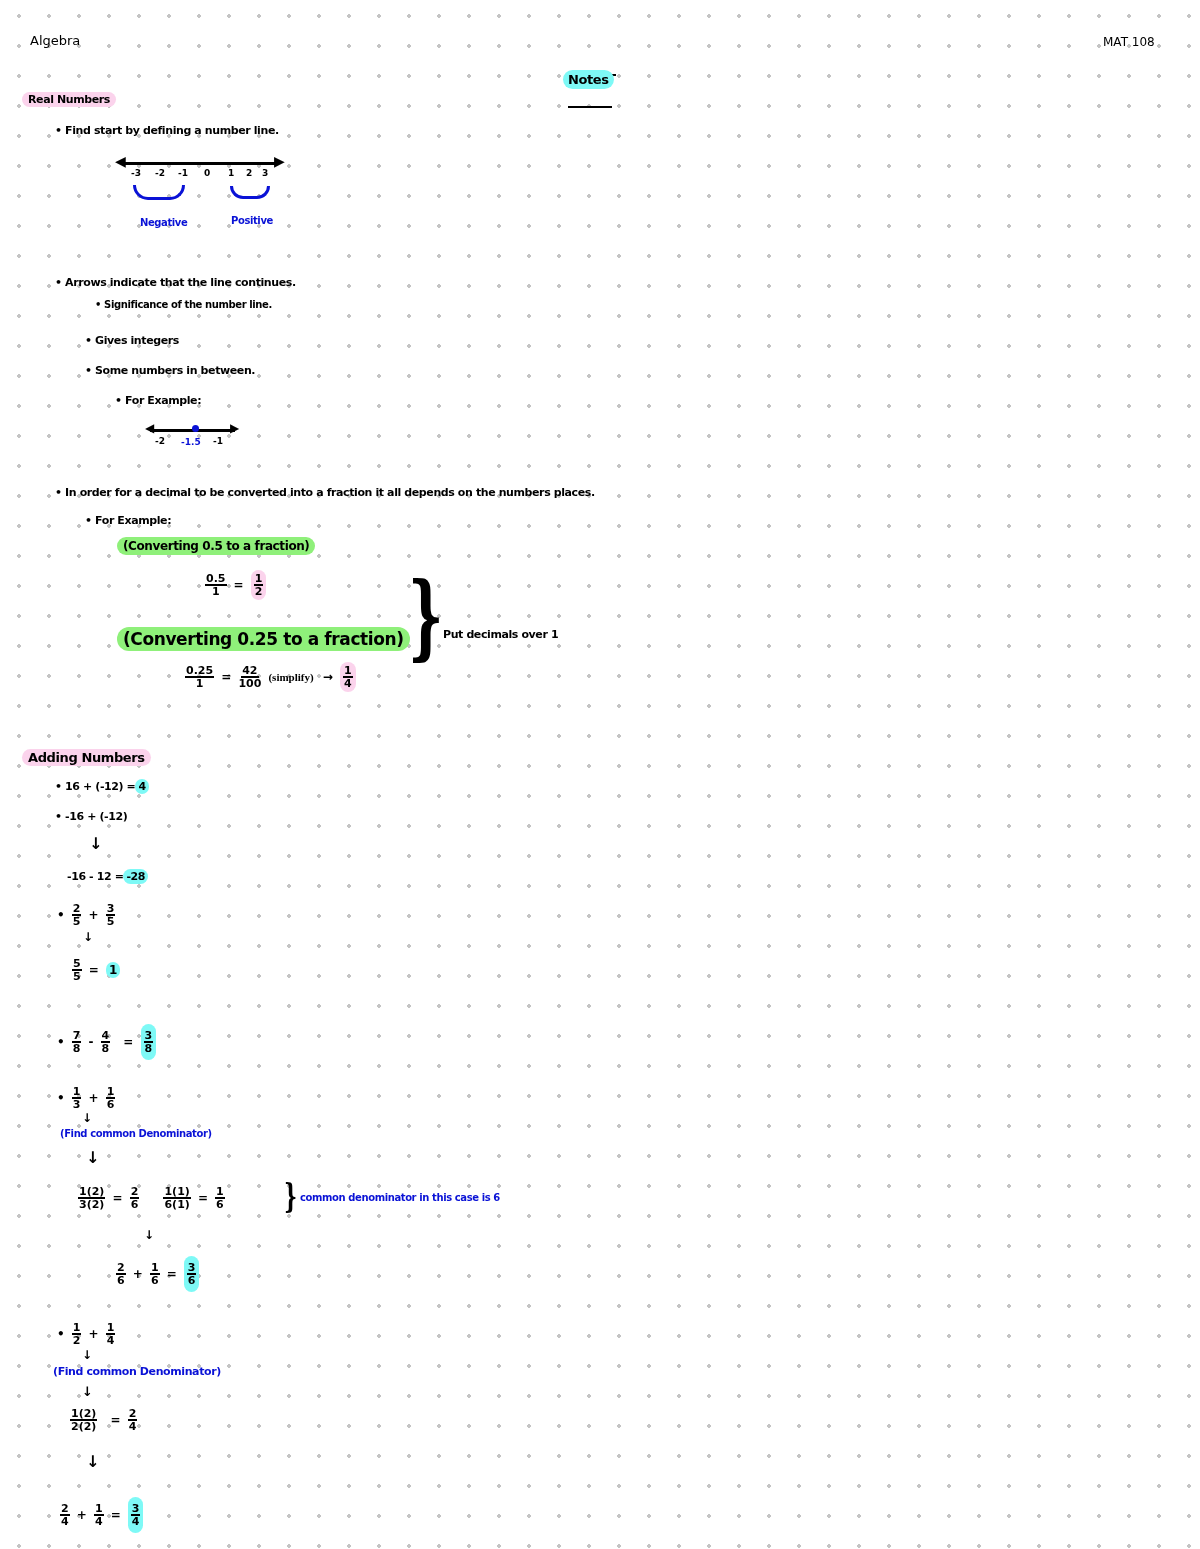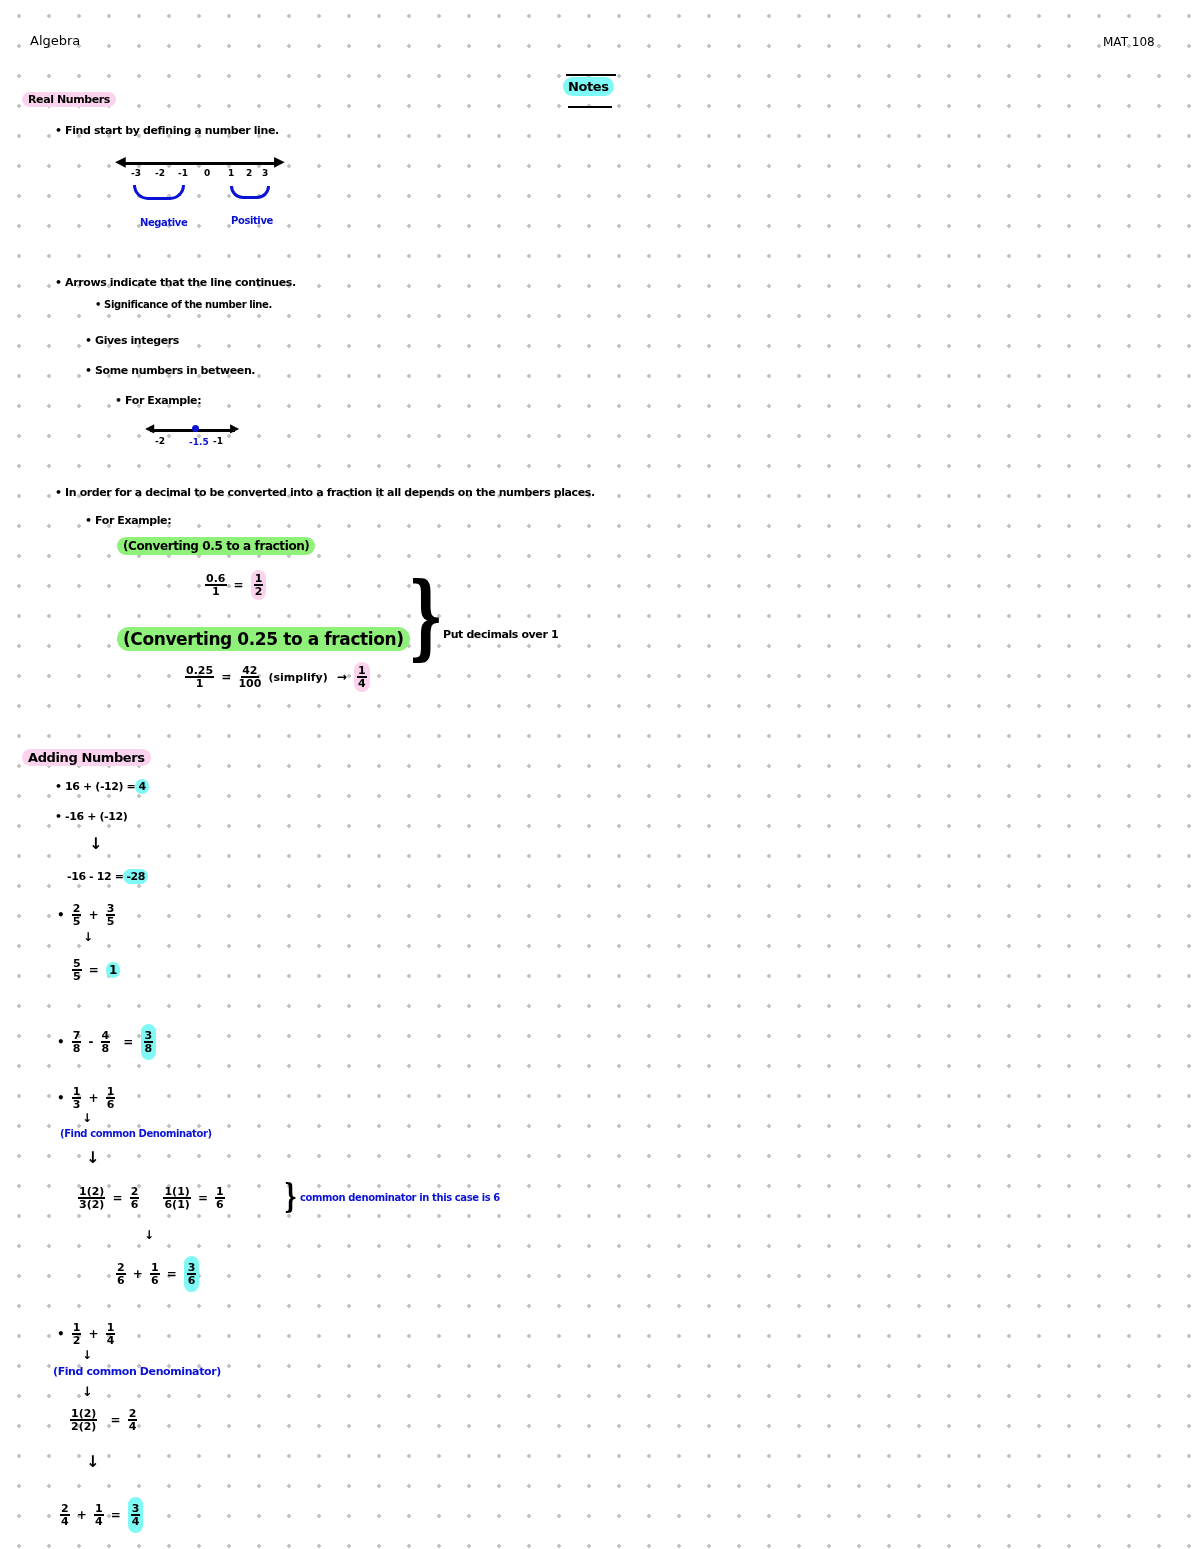--- a/index.html
+++ b/index.html
@@ -29,21 +29,21 @@
   .numline .line { position: absolute; height: 3px; background: #000; }
   .numline .lbl { position: absolute; font-size: 9px; font-weight: bold; }
   .brace { font-family: "DejaVu Serif", serif; font-weight: bold; }
 </style>
 </head>
 <body>
 
 <div class="abs title" style="left:30px;top:33px;">Algebra</div>
 <div class="abs title" style="left:1103px;top:35px;font-size:12px;">MAT 108</div>
 <div class="abs" style="left:566px;top:74px;width:50px;height:2px;background:#000;"></div>
-<div class="abs ink hl-cyan" style="left:563px;top:77px;font-size:13px;padding:2px 5px;border-radius:12px;">Notes</div>
+<div class="abs ink hl-cyan" style="left:563px;top:70px;font-size:13px;padding:2px 5px;border-radius:12px;">Notes</div>
 <div class="abs" style="left:568px;top:106px;width:44px;height:2px;background:#000;"></div>
 
 <div class="abs ink hl-pink" style="left:22px;top:92px;font-size:11px;">Real Numbers</div>
 <div class="abs ink" style="left:55px;top:124px;font-size:11px;"><span>•</span> <span>Find start by defining a number line.</span></div>
 
 <div class="numline" style="left:115px;top:160px;width:170px;height:30px;">
   <div class="abs" style="left:0;top:-7px;font-size:14px;font-weight:bold;">◀</div>
   <div class="line" style="left:6px;top:2px;width:158px;"></div>
   <div class="abs" style="left:159px;top:-7px;font-size:14px;font-weight:bold;">▶</div>
   <span class="lbl" style="left:16px;top:8px;">-3</span>
@@ -64,31 +64,31 @@
 <div class="abs ink" style="left:85px;top:334px;font-size:11px;"><span>•</span> <span>Gives integers</span></div>
 <div class="abs ink" style="left:85px;top:364px;font-size:11px;"><span>•</span> <span>Some numbers in between.</span></div>
 <div class="abs ink" style="left:115px;top:394px;font-size:11px;"><span>•</span> <span>For Example:</span></div>
 
 <div class="numline" style="left:145px;top:428px;width:95px;height:25px;">
   <div class="abs" style="left:0;top:-7px;font-size:12px;font-weight:bold;">◀</div>
   <div class="line" style="left:5px;top:1px;width:85px;"></div>
   <div class="abs" style="left:85px;top:-7px;font-size:12px;font-weight:bold;">▶</div>
   <div class="abs" style="left:47px;top:-3px;width:7px;height:7px;border-radius:50%;background:#0a12d6;"></div>
   <span class="lbl" style="left:10px;top:8px;">-2</span>
-  <span class="lbl blue" style="left:44px;top:9px;text-align:center;">-1.5</span>
+  <span class="lbl blue" style="left:36px;top:9px;text-align:center;">-1.5</span>
   <span class="lbl" style="left:68px;top:8px;">-1</span>
 </div>
 
 <div class="abs ink" style="left:55px;top:486px;font-size:11px;"><span>•</span> <span>In order for a decimal to be converted into a fraction it all depends on the numbers places.</span></div>
 <div class="abs ink" style="left:85px;top:514px;font-size:11px;"><span>•</span> <span>For Example:</span></div>
 <div class="abs ink hl-green" style="left:117px;top:537px;font-size:12px;">(Converting 0.5 to a fraction)</div>
 
 <div class="abs" style="left:205px;top:570px;">
   <span class="frac">
-      <span class="num">0.6</span>
+      <span class="num">0.5</span>
       <span>1</span>
     </span>
   <span class="op">=</span>
   <span class="frac hl-frac-pink">
       <span class="num">1</span>
       <span>2</span>
     </span>
 </div>
 
 <div class="abs ink hl-green" style="left:117px;top:627px;font-size:17px;">(Converting 0.25 to a fraction)</div>
@@ -96,21 +96,21 @@
 <div class="abs" style="left:185px;top:662px;">
   <span class="frac">
       <span class="num">0.25</span>
       <span>1</span>
     </span>
   <span class="op">=</span>
   <span class="frac">
       <span class="num">42</span>
       <span>100</span>
     </span>
-  <span class="op" style="font-size:11px;">(simplify)</span>
+  <span class="op" style="font-size:11px;font-family:Liberation Serif, serif;">(simplify)</span>
   <span class="op">→</span>
   <span class="frac hl-frac-pink">
       <span class="num">1</span>
       <span>4</span>
     </span>
 </div>
 
 <div class="abs brace" style="left:408px;top:566px;font-size:92px;line-height:100px;transform:scaleX(0.6);transform-origin:left;">}</div>
 <div class="abs ink" style="left:443px;top:628px;font-size:11px;">Put decimals over 1</div>
 

